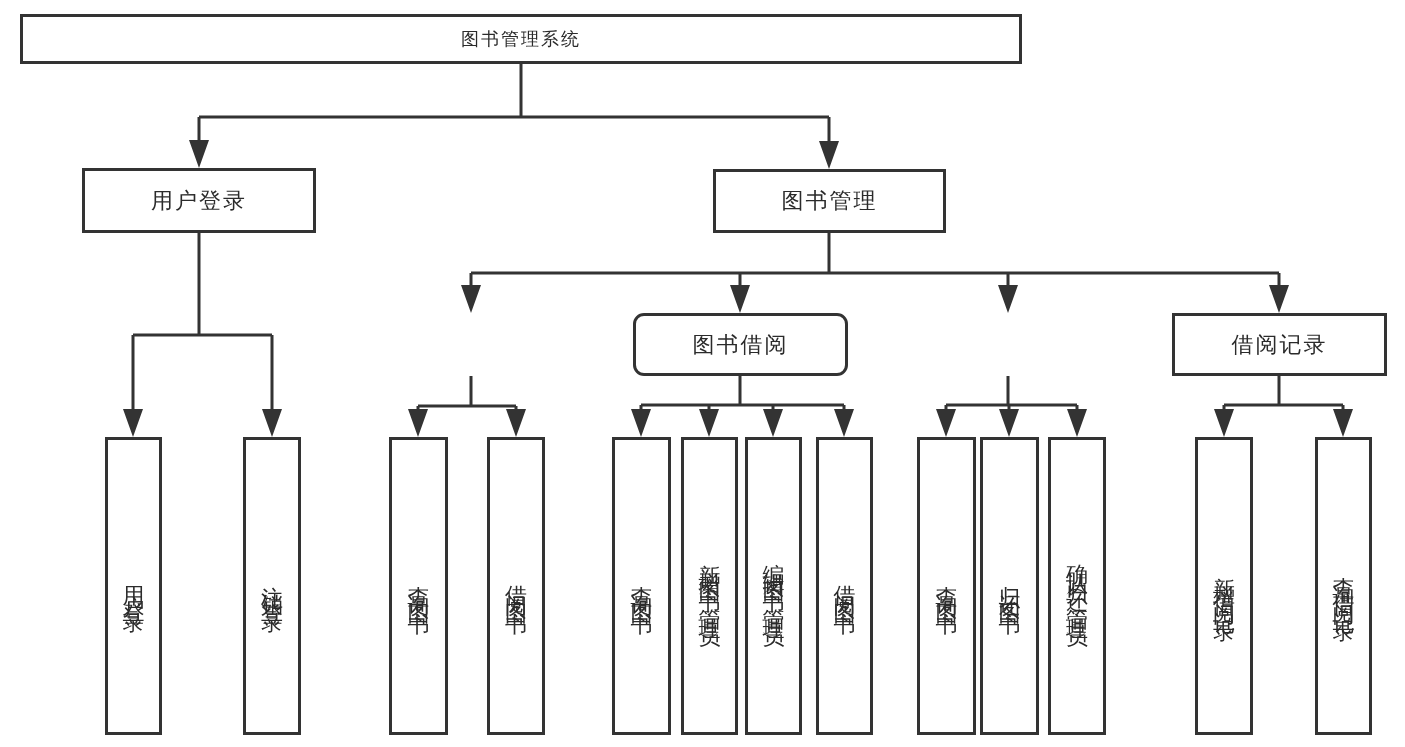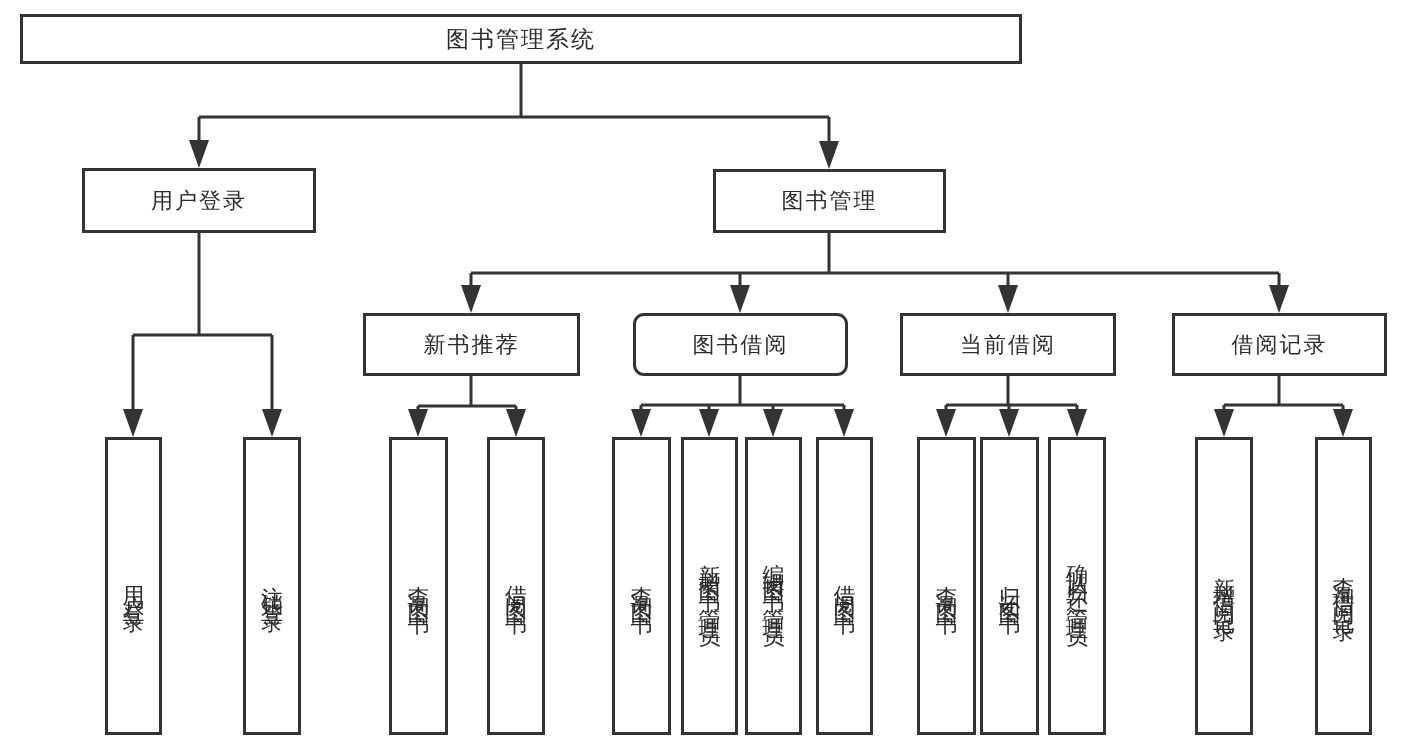--- a/index.html
+++ b/index.html
@@ -28,21 +28,21 @@
     display:flex;
     align-items:center;
     justify-content:center;
     z-index:2;
   }
   .h-label{
     font-size:22px;
     letter-spacing:2px;
     white-space:nowrap;
   }
-  .root-label{font-size:23px;}
+  .root-label{font-size:18px;}
   .v-label{
     writing-mode:vertical-rl;
     text-orientation:mixed;
     font-size:22px;
     letter-spacing:9px;
     line-height:1;
     white-space:nowrap;
   }
   .watermark{
     position:absolute;
@@ -84,28 +84,22 @@
     <span class="h-label root-label">图书管理系统</span>
   </div>
 
   <div class="node" style="left:82px;top:168px;width:234px;height:65px;">
     <span class="h-label">用户登录</span>
   </div>
   <div class="node" style="left:713px;top:169px;width:233px;height:64px;">
     <span class="h-label">图书管理</span>
   </div>
 
-  <div class="node" style="left:363px;top:313px;width:217px;height:63px;">
-    <span class="h-label">新书推荐</span>
-  </div>
   <div class="node" style="left:633px;top:313px;width:215px;height:63px;border-radius:11px;">
     <span class="h-label">图书借阅</span>
-  </div>
-  <div class="node" style="left:900px;top:313px;width:216px;height:63px;">
-    <span class="h-label">当前借阅</span>
   </div>
   <div class="node" style="left:1172px;top:313px;width:215px;height:63px;">
     <span class="h-label">借阅记录</span>
   </div>
 
   <div class="node" style="left:105px;top:437px;width:57px;height:298px;">
     <span class="v-label">用户登录</span>
   </div>
   <div class="node" style="left:243px;top:437px;width:58px;height:298px;">
     <span class="v-label">注销登录</span>

